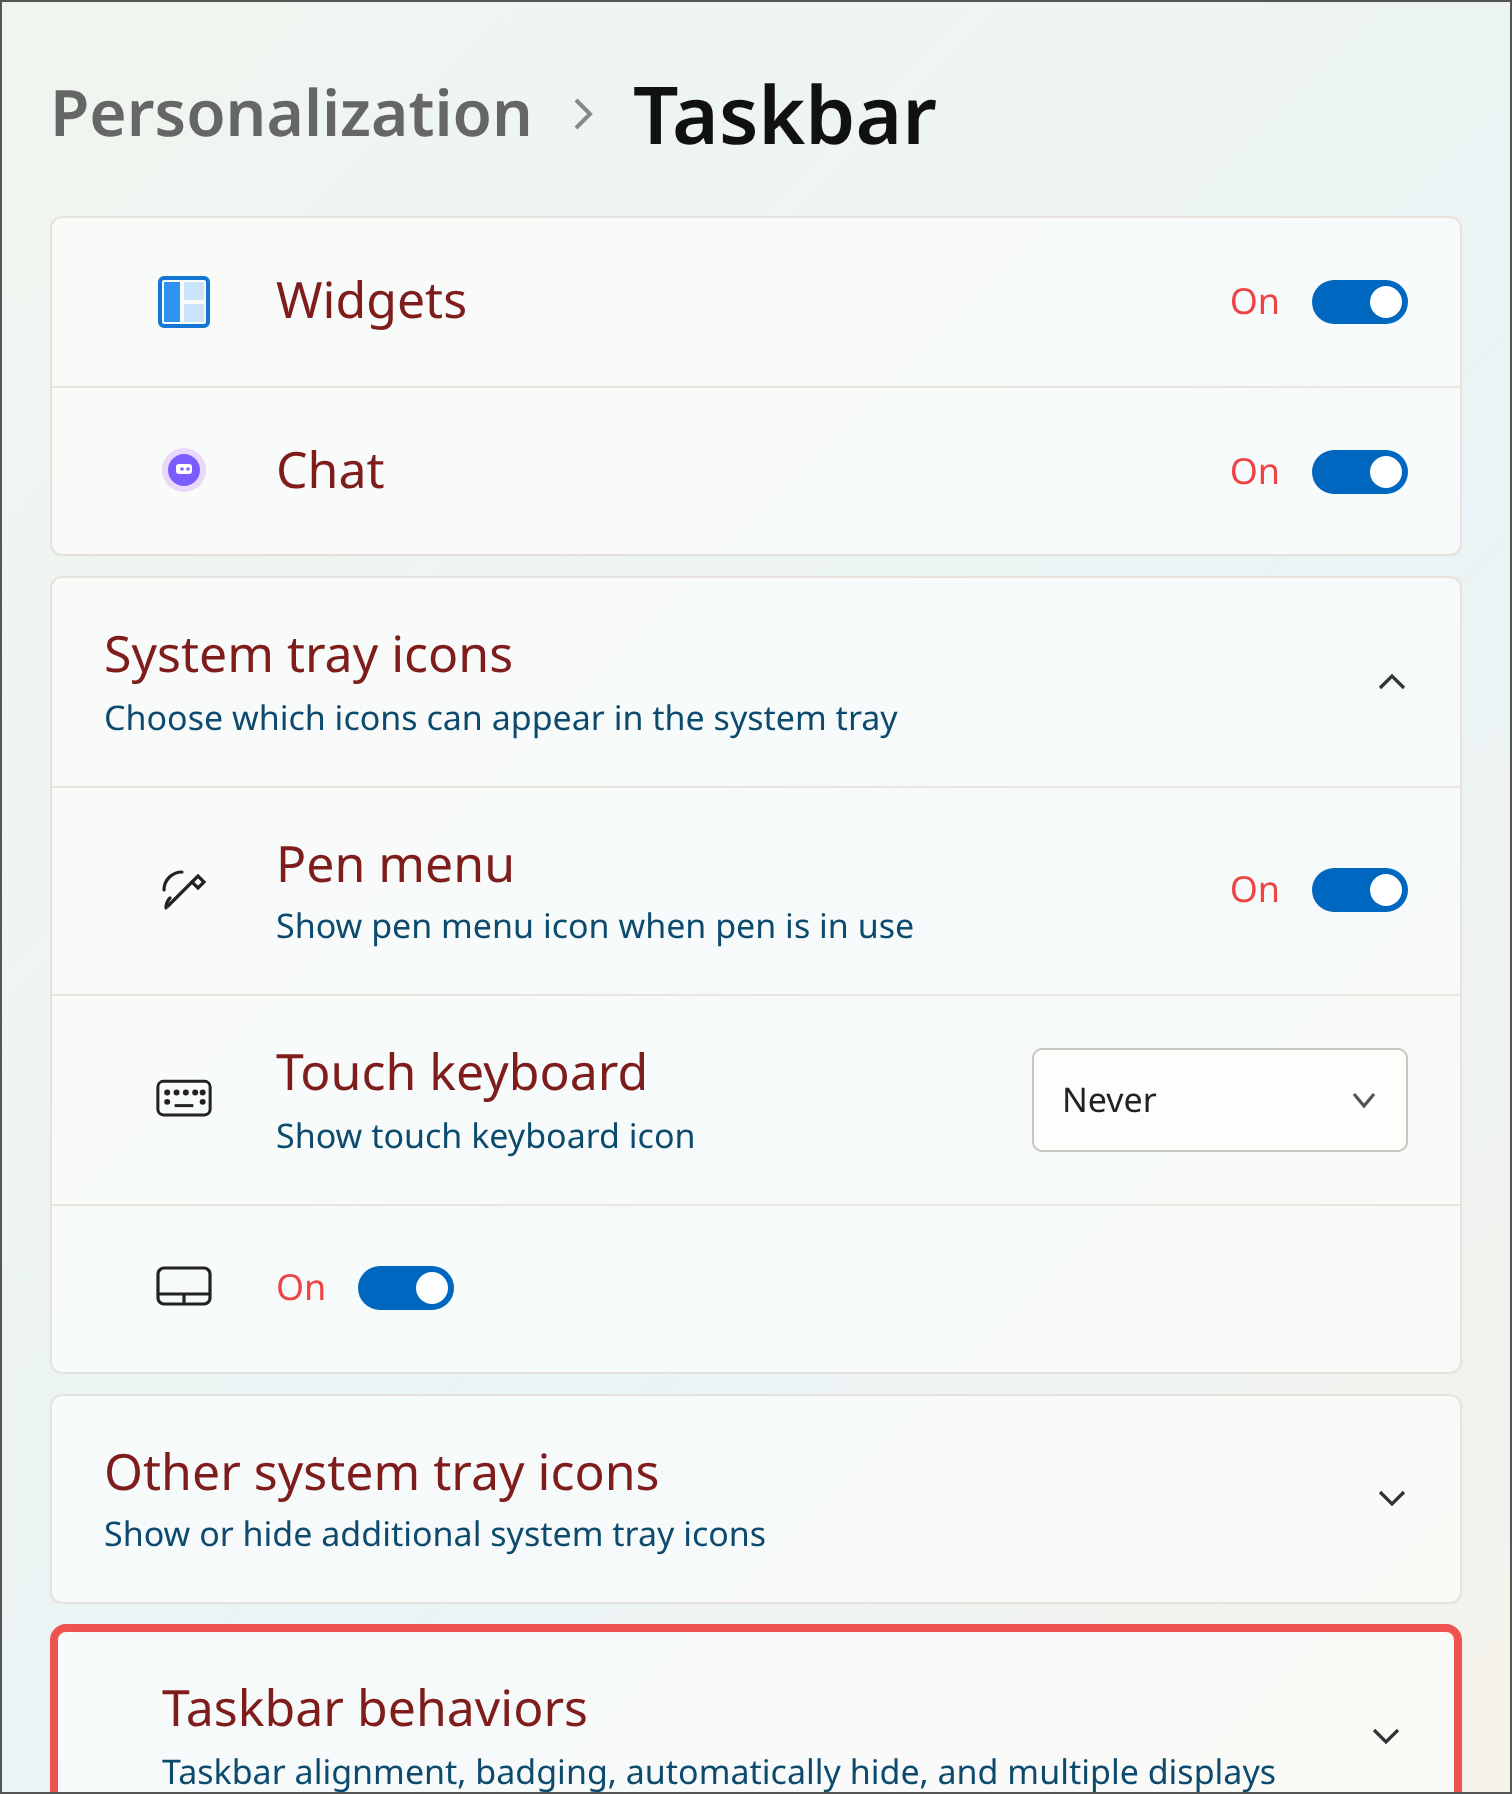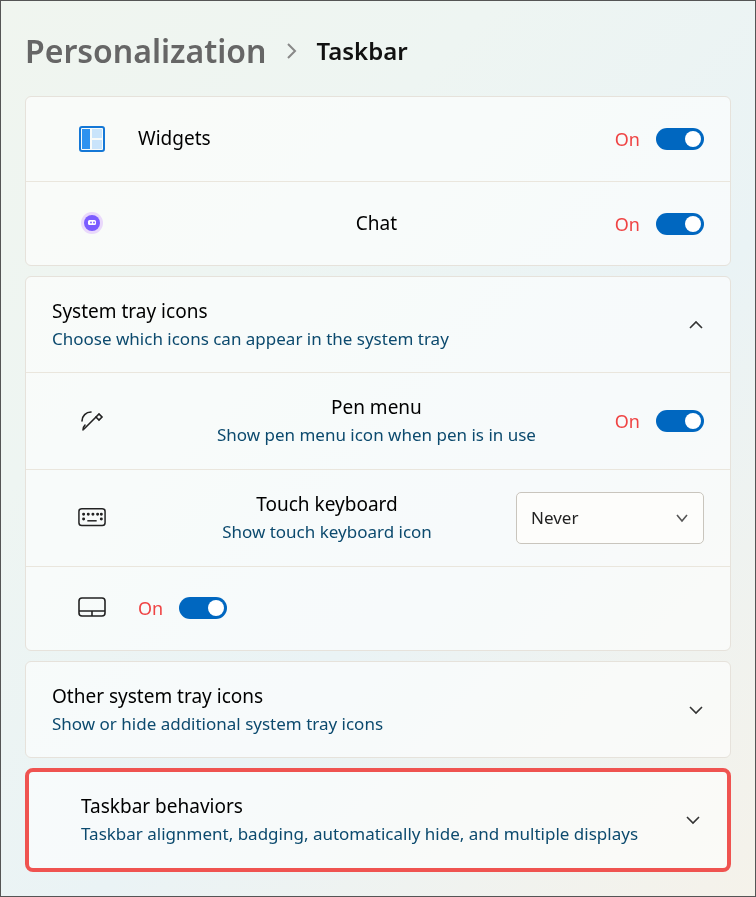--- a/index.html
+++ b/index.html
@@ -24,54 +24,54 @@
 .breadcrumb .parent {
   font-size: 32px;
   font-weight: 600;
   color: #666;
 }
 .breadcrumb .chevron {
   font-size: 22px;
   color: #888;
 }
 .breadcrumb .current {
-  font-size: 24px;
+  font-size: 40px;
   font-weight: 600;
   color: #111;
 }
 
 .group {
   background: rgba(255,255,255,0.6);
   border: 1px solid #e6e2db;
   border-radius: 6px;
   margin-bottom: 10px;
   overflow: hidden;
 }
 
 .row {
   display: flex;
   align-items: center;
   padding: 22px 26px;
   min-height: 84px;
 }
-.group .row + .row { border-top: 1px solid #eae6dd; text-align: center; }
+.group .row + .row { border-top: 1px solid #eae6dd; }
 
 .row.indent { padding-left: 116px; }
 .row.indent .icon-slot { margin-left: -64px; }
 
 .icon-slot {
   width: 28px;
   display: flex;
   justify-content: center;
   margin-right: 32px;
   flex-shrink: 0;
 }
 
 .labels { flex: 1 1 auto; min-width: 0; }
-.title { font-size: 19px; color: #000000; line-height: 1.35; }
+.title { font-size: 25px; color: #7f1d1d; line-height: 1.35; }
 .subtitle { font-size: 17px; color: #0c4a6e; line-height: 1.4; margin-top: 2px; }
 
 .state-text { font-size: 18px; color: #ef4444; margin-right: 16px; }
 
 .toggle {
   width: 48px;
   height: 22px;
   border-radius: 12px;
   background: #0067c0;
   position: relative;

